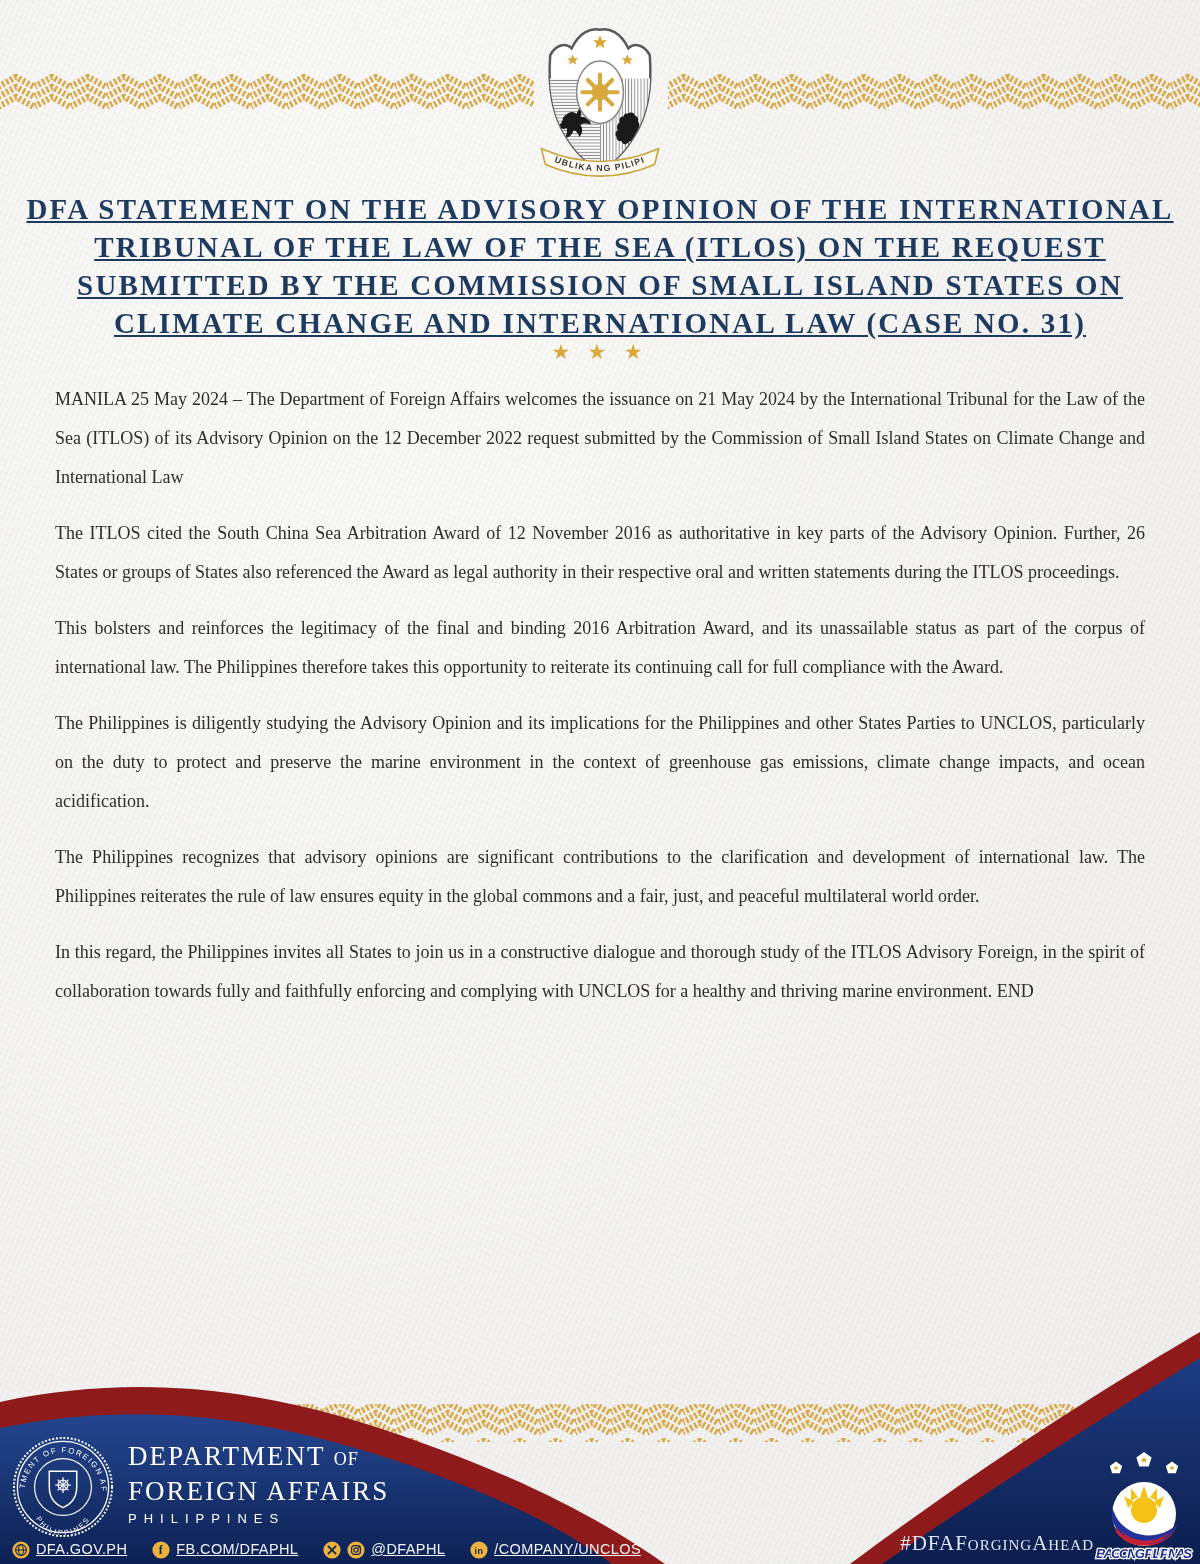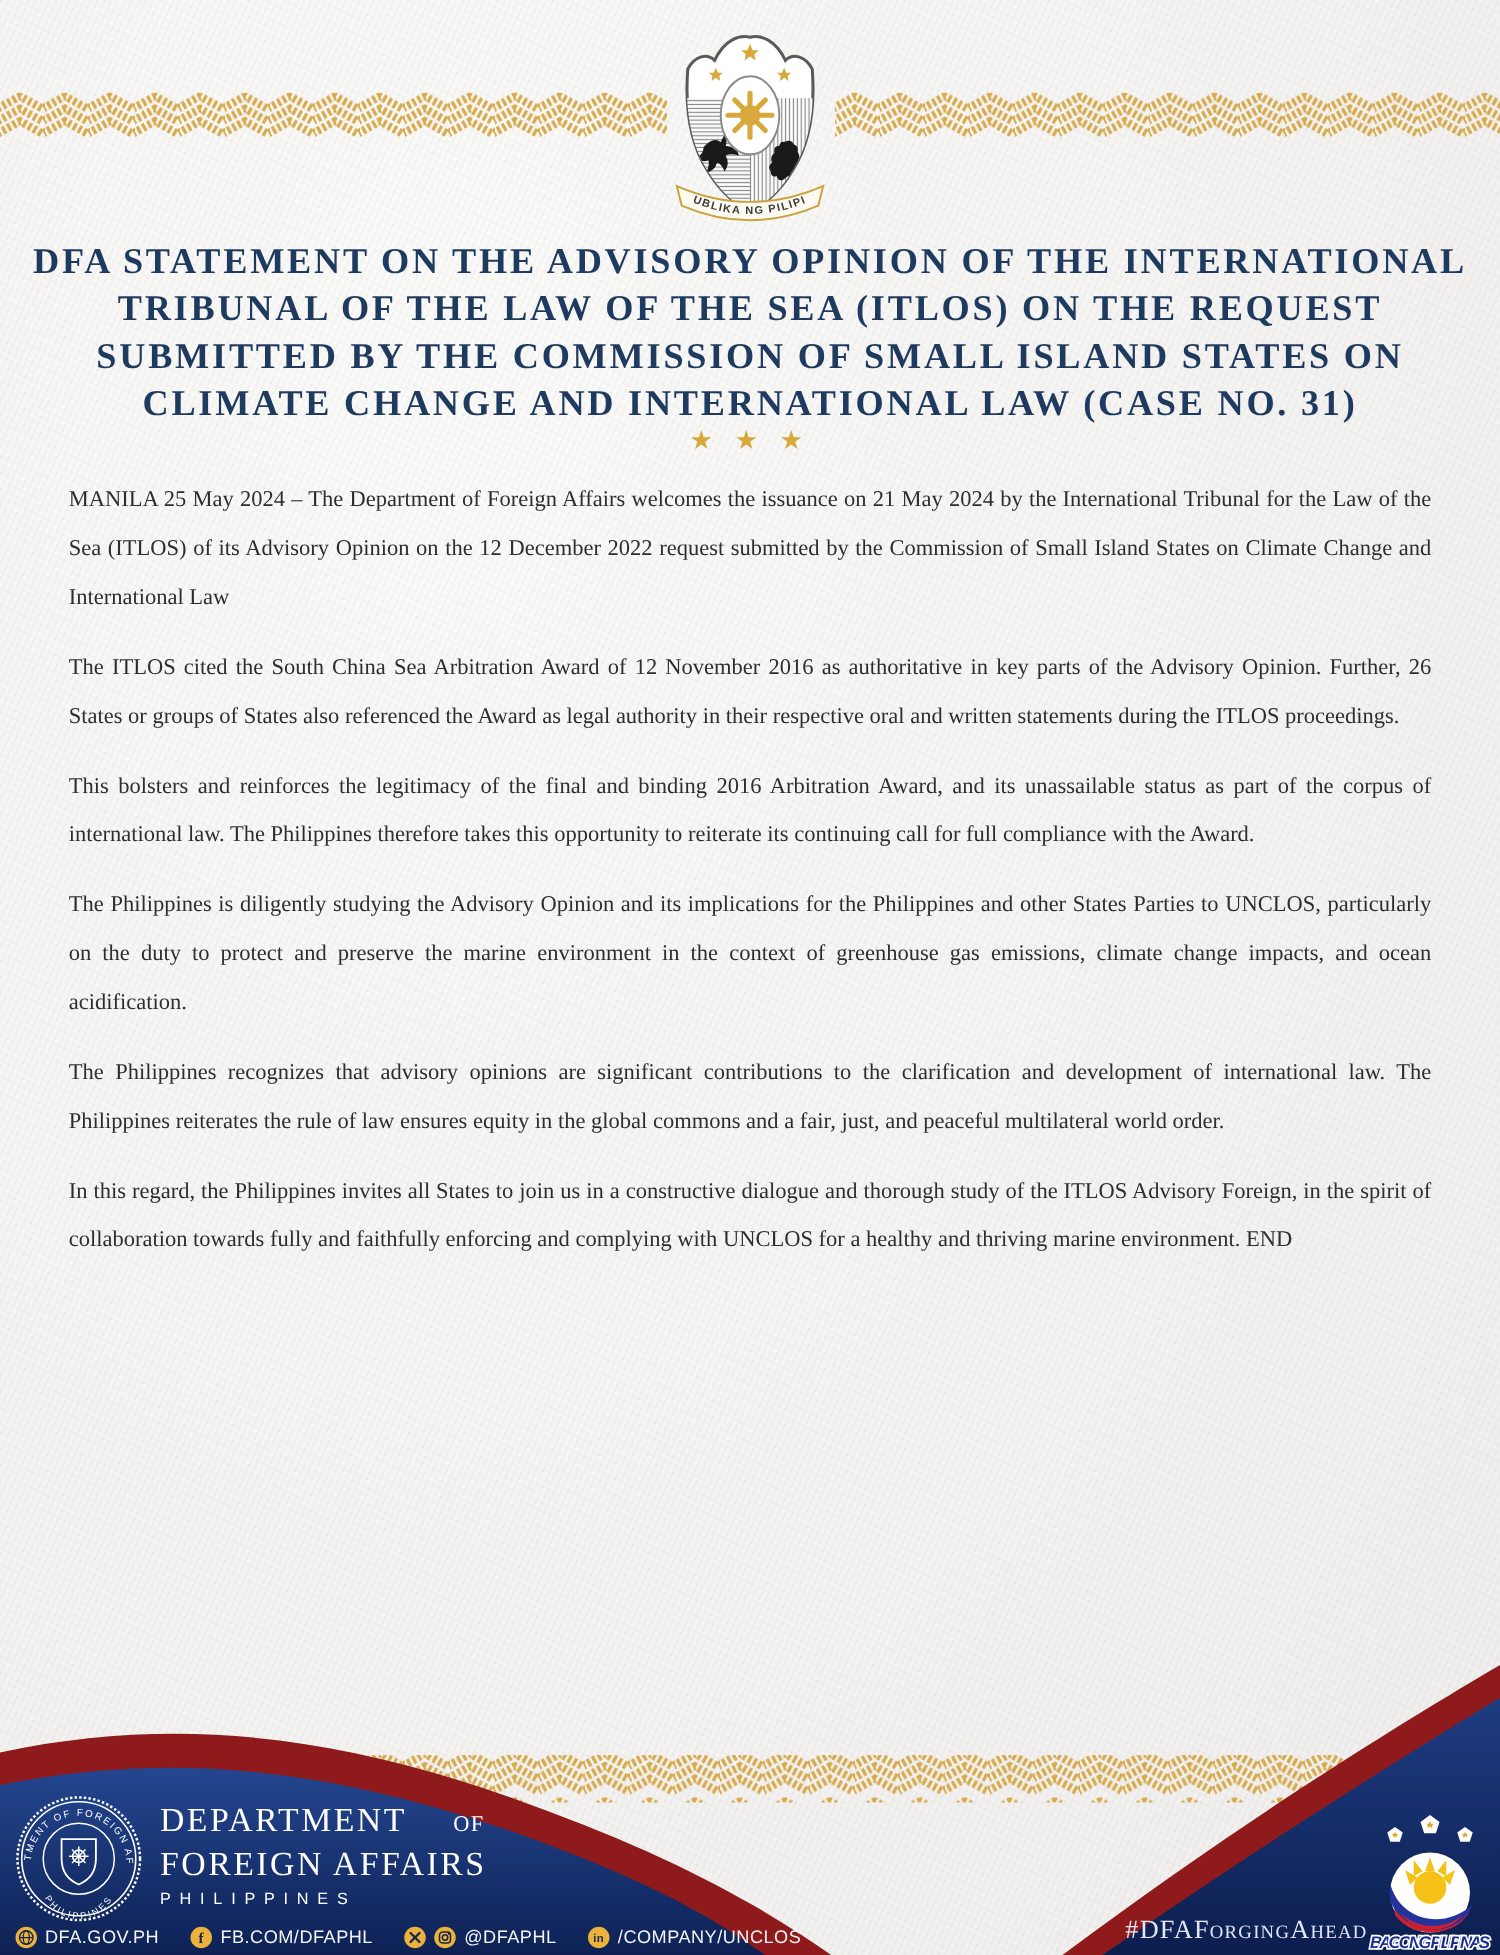--- a/index.html
+++ b/index.html
@@ -19,41 +19,41 @@
   .band{position:absolute;top:74px;height:38px;}
   .band.left{left:0;width:534px;}
   .band.right{left:668px;width:532px;}
 
   
   .coa{position:absolute;left:532px;top:20px;width:136px;height:162px;}
 
   
   .title{position:absolute;top:190px;left:0;width:1200px;text-align:center;
          color:#1e3a5f;font-size:29px;line-height:38px;letter-spacing:2.2px;
-         font-weight:600;}
+         font-weight:600;text-decoration:underline;}
   .title div{white-space:nowrap;}
   .stars-row{position:absolute;top:340px;left:0;width:1200px;text-align:center;
          color:#d8a83c;font-size:21px;letter-spacing:6px;}
 
   
   .article{position:absolute;top:380px;left:55px;width:1090px;color:#2f2d2b;}
   .article p{margin:0 0 17px 0;font-size:18px;line-height:39px;text-align:justify;}
 
   
   .footer{position:absolute;left:0;bottom:0;width:1200px;height:240px;}
   .footer .waves{position:absolute;inset:0;}
   .dfa-seal{position:absolute;left:12px;top:112px;width:102px;height:102px;}
   .agency{position:absolute;left:128px;top:116px;color:#fff;}
   .agency .l1{font-size:27px;letter-spacing:2px;line-height:32px;}
-  .agency .l1 .of{font-size:18px;letter-spacing:1px;margin-left:29px;}
+  .agency .l1 .of{font-size:18px;letter-spacing:1px;}
   .agency .l2{font-size:27px;letter-spacing:2px;line-height:32px;font-family:Liberation Serif, serif;}
   .agency .l3{font-size:13px;letter-spacing:7px;line-height:24px;font-family:"Liberation Sans",sans-serif;}
   .social-row{position:absolute;left:12px;bottom:5px;display:flex;align-items:center;gap:9px;
         font-family:"Liberation Sans",sans-serif;color:#f2f4f8;font-size:14.5px;letter-spacing:0.4px;}
-  .social-row .grp{display:flex;align-items:center;gap:6px;margin-right:16px;cursor:pointer;}
+  .social-row .grp{display:flex;align-items:flex-start;gap:6px;margin-right:16px;cursor:pointer;text-decoration:underline;}
   .social-row svg{display:block;}
   .hashtag{position:absolute;right:106px;bottom:8px;color:#dfe6f6;font-size:21px;
         font-variant:small-caps;letter-spacing:1px;}
   .bagong{position:absolute;right:6px;bottom:2px;width:100px;height:112px;}
 </style>
 </head>
 <body>
 
 <div class="page">
 

